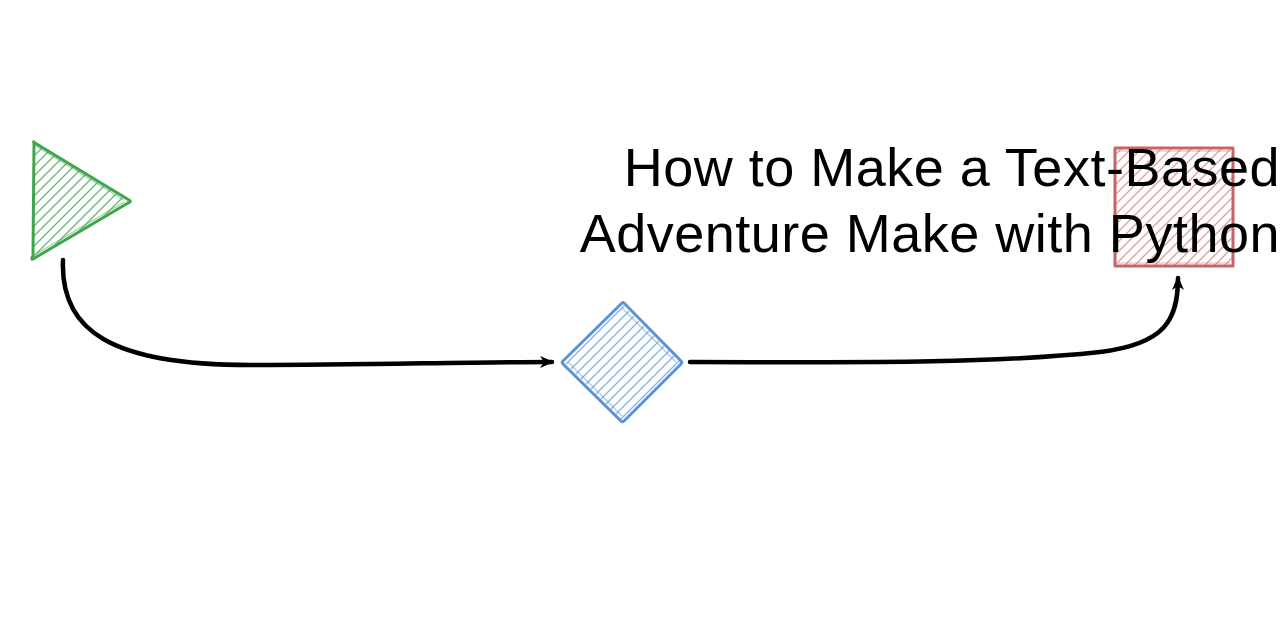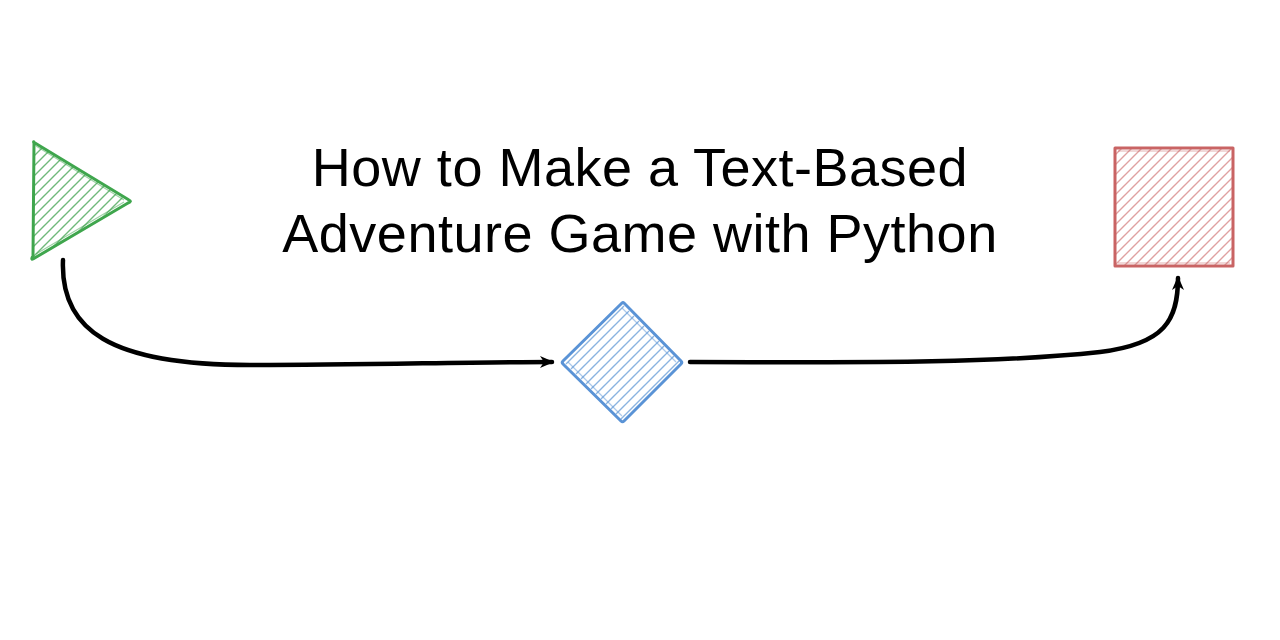--- a/index.html
+++ b/index.html
@@ -14,21 +14,21 @@
   .stage {
     position: relative;
     width: 1280px;
     height: 640px;
   }
   .title {
     position: absolute;
     left: 0;
     right: 0;
     top: 135px;
-    text-align: center;
+    text-align: right;
     color: #000;
     font-size: 54px;
     line-height: 1.22;
     font-weight: 400;
     letter-spacing: 0.5px;
   }
   svg.shapes {
     position: absolute;
     left: 0;
     top: 0;
@@ -81,16 +81,16 @@
              C 60 330, 110 365, 250 365
              C 360 365, 470 362, 552 362" fill="none" stroke="#000" stroke-width="4.5" stroke-linecap="round" marker-end="url(#arrowhead)"></path>
 
     <path d="M690 362
              C 820 362, 980 365, 1100 352
              C 1165 344, 1178 320, 1178 278" fill="none" stroke="#000" stroke-width="4.5" stroke-linecap="round" marker-end="url(#arrowhead)"></path>
   </svg>
 
   <div class="title">
     <div>How to Make a Text-Based</div>
-    <div>Adventure Game with Python</div>
+    <div>Adventure Make with Python</div>
   </div>
 
 </div>
 
 </body></html>

